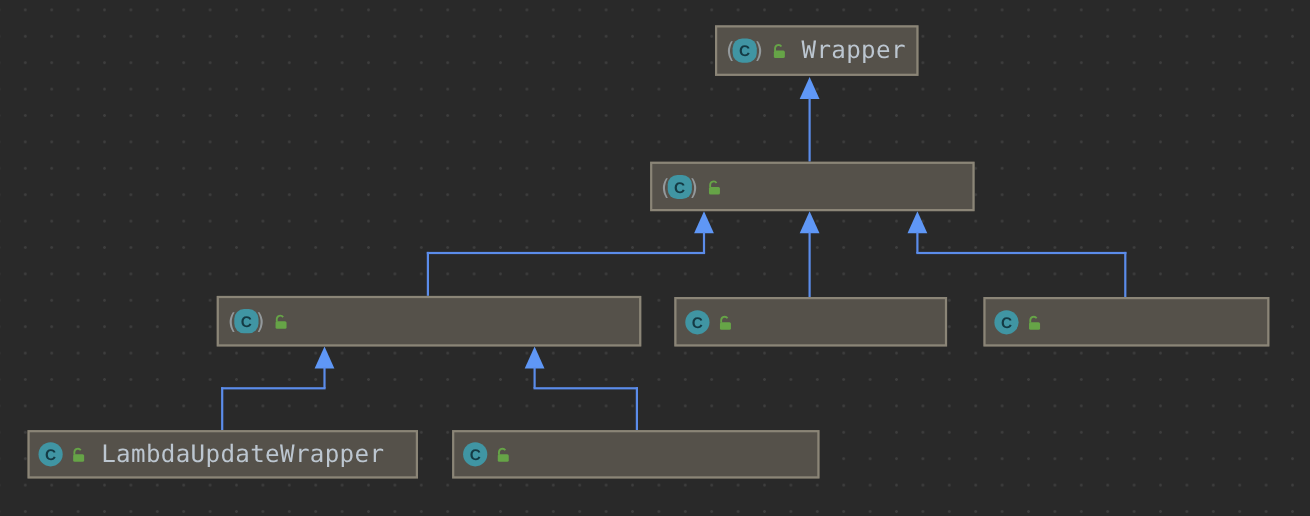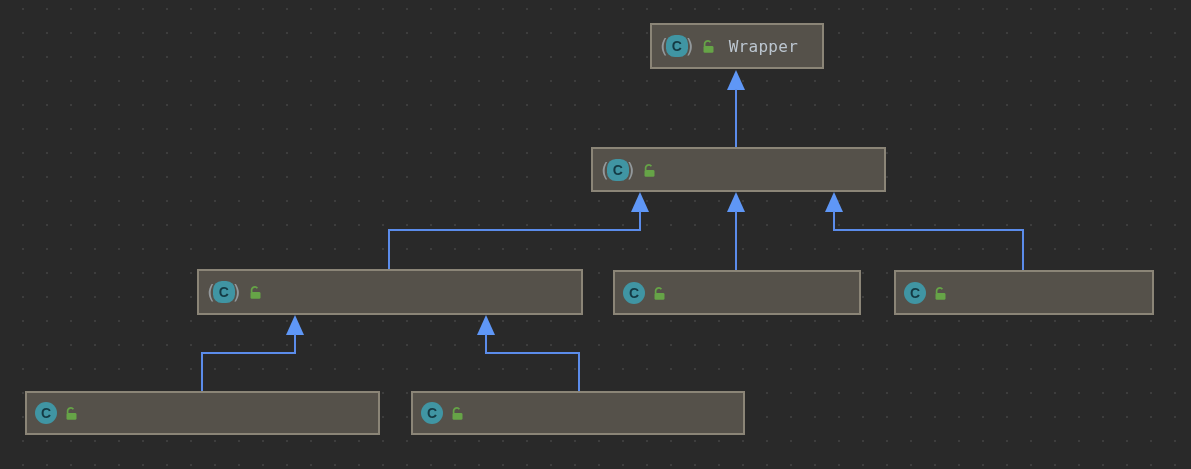--- a/index.html
+++ b/index.html
@@ -24,21 +24,21 @@
     height: 45px;
     background: #55514a;
     border: 2px solid #8b8577;
     display: flex;
     align-items: center;
     padding: 0 10px 0 8px;
     cursor: default;
   }
   .node .label {
     margin-left: 13px;
-    font-size: 16px;
+    font-size: 22px;
     letter-spacing: 0.3px;
     color: #bcc6d0;
     white-space: nowrap;
   }
   .cls-icon {
     display: inline-flex;
     align-items: center;
   }
   .cls-icon .paren {
     color: #93999c;
@@ -188,20 +188,21 @@
 
       <span class="circle">C</span>
 
     </span>
     <span class="lock-icon">
       <svg width="16" height="16" viewBox="0 0 16 16">
         <path d="M4.6 8.5 V6.1 a3.2 3.2 0 0 1 5.8 -1.8" fill="none" stroke="#66a447" stroke-width="1.7"></path>
         <rect x="3.5" y="8" width="10" height="6.8" rx="1.4" fill="#66a447"></rect>
       </svg>
     </span>
+    <span class="label">LambdaUpdateWrapper</span>
   </div>
 
   <div class="node" style="left:411px;top:391px;min-width:334px;height:44px;">
     <span class="cls-icon">
 
       <span class="circle">C</span>
 
     </span>
     <span class="lock-icon">
       <svg width="16" height="16" viewBox="0 0 16 16">

